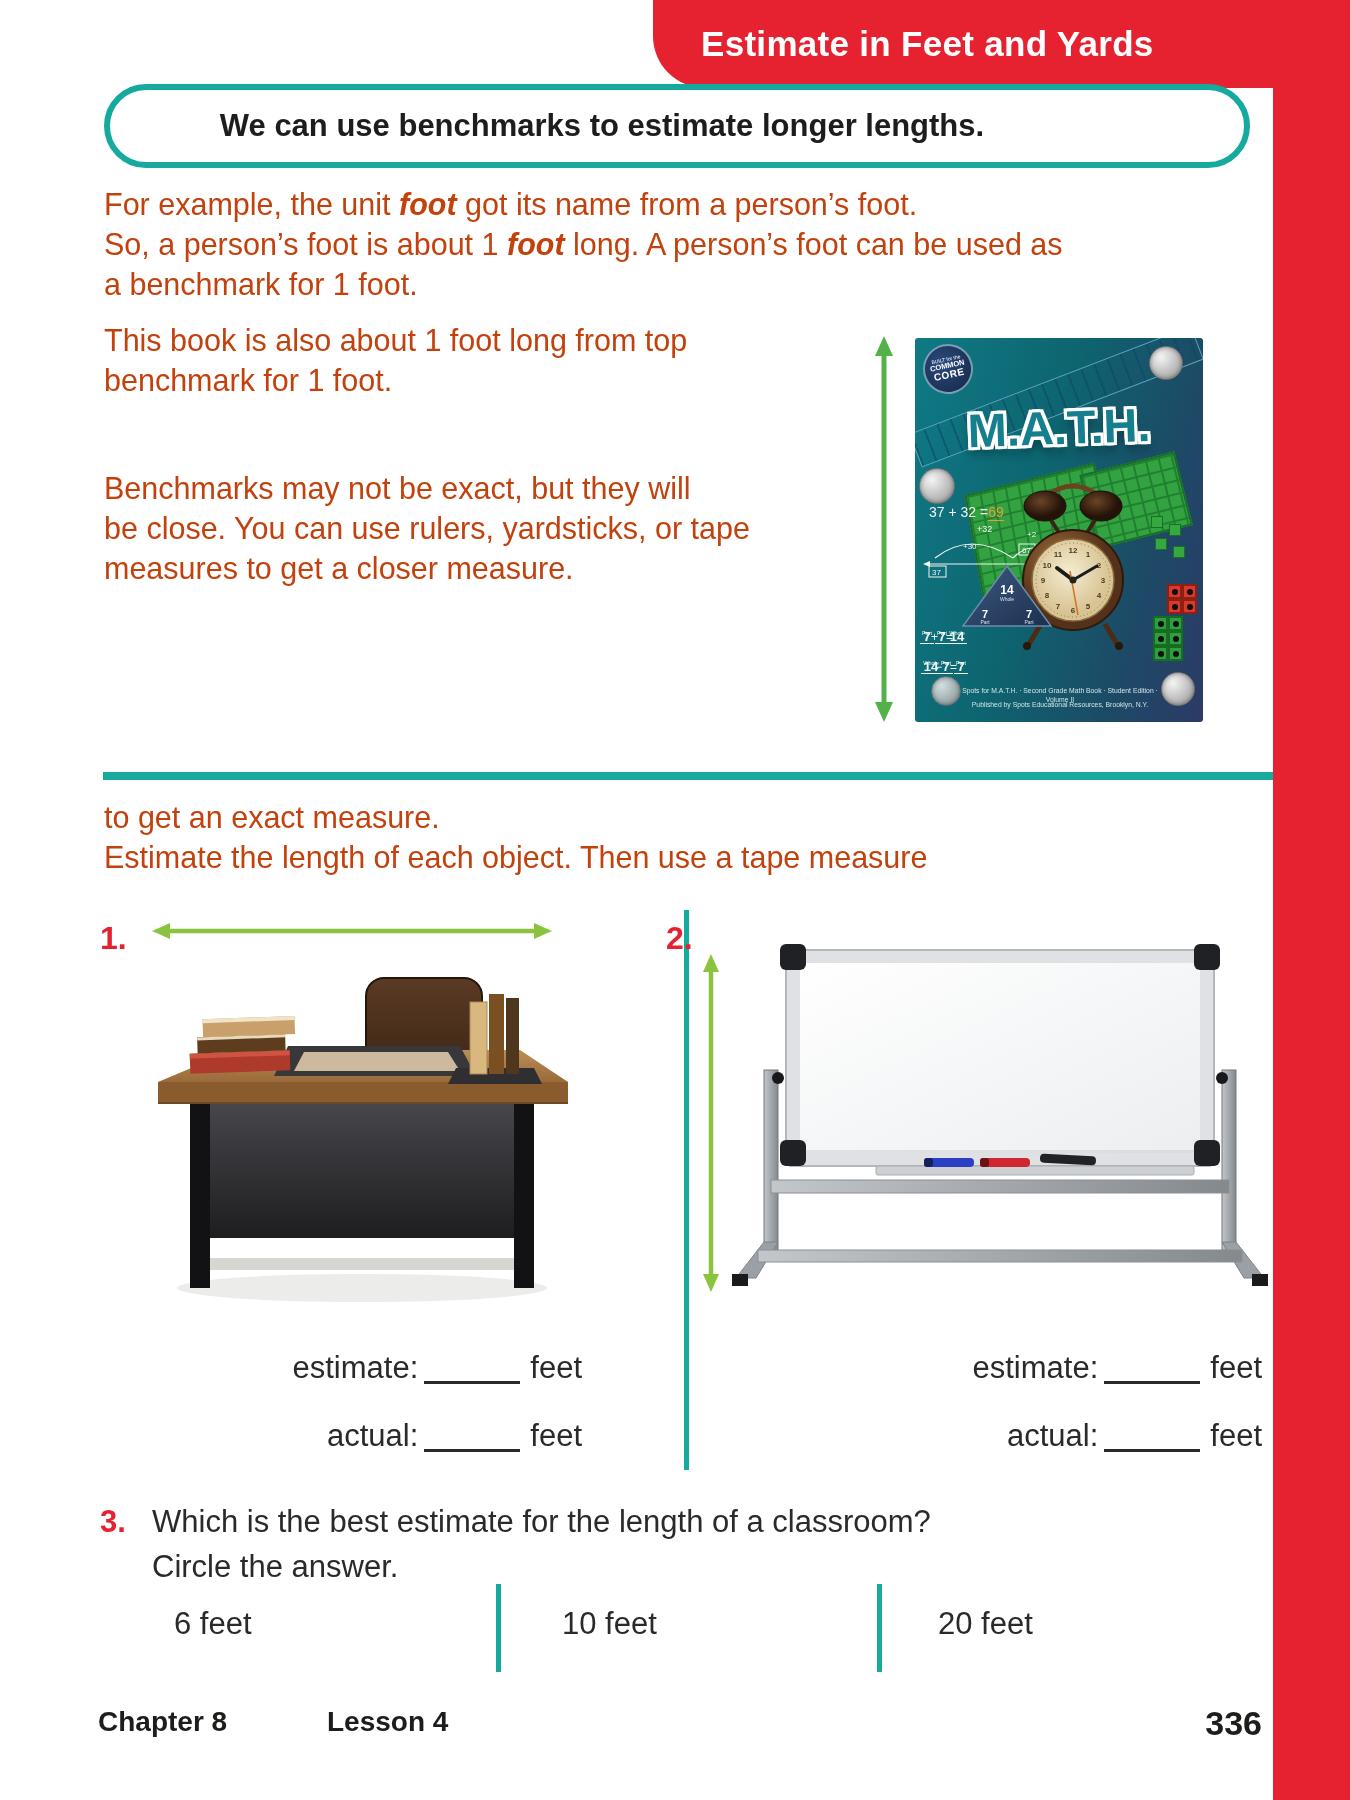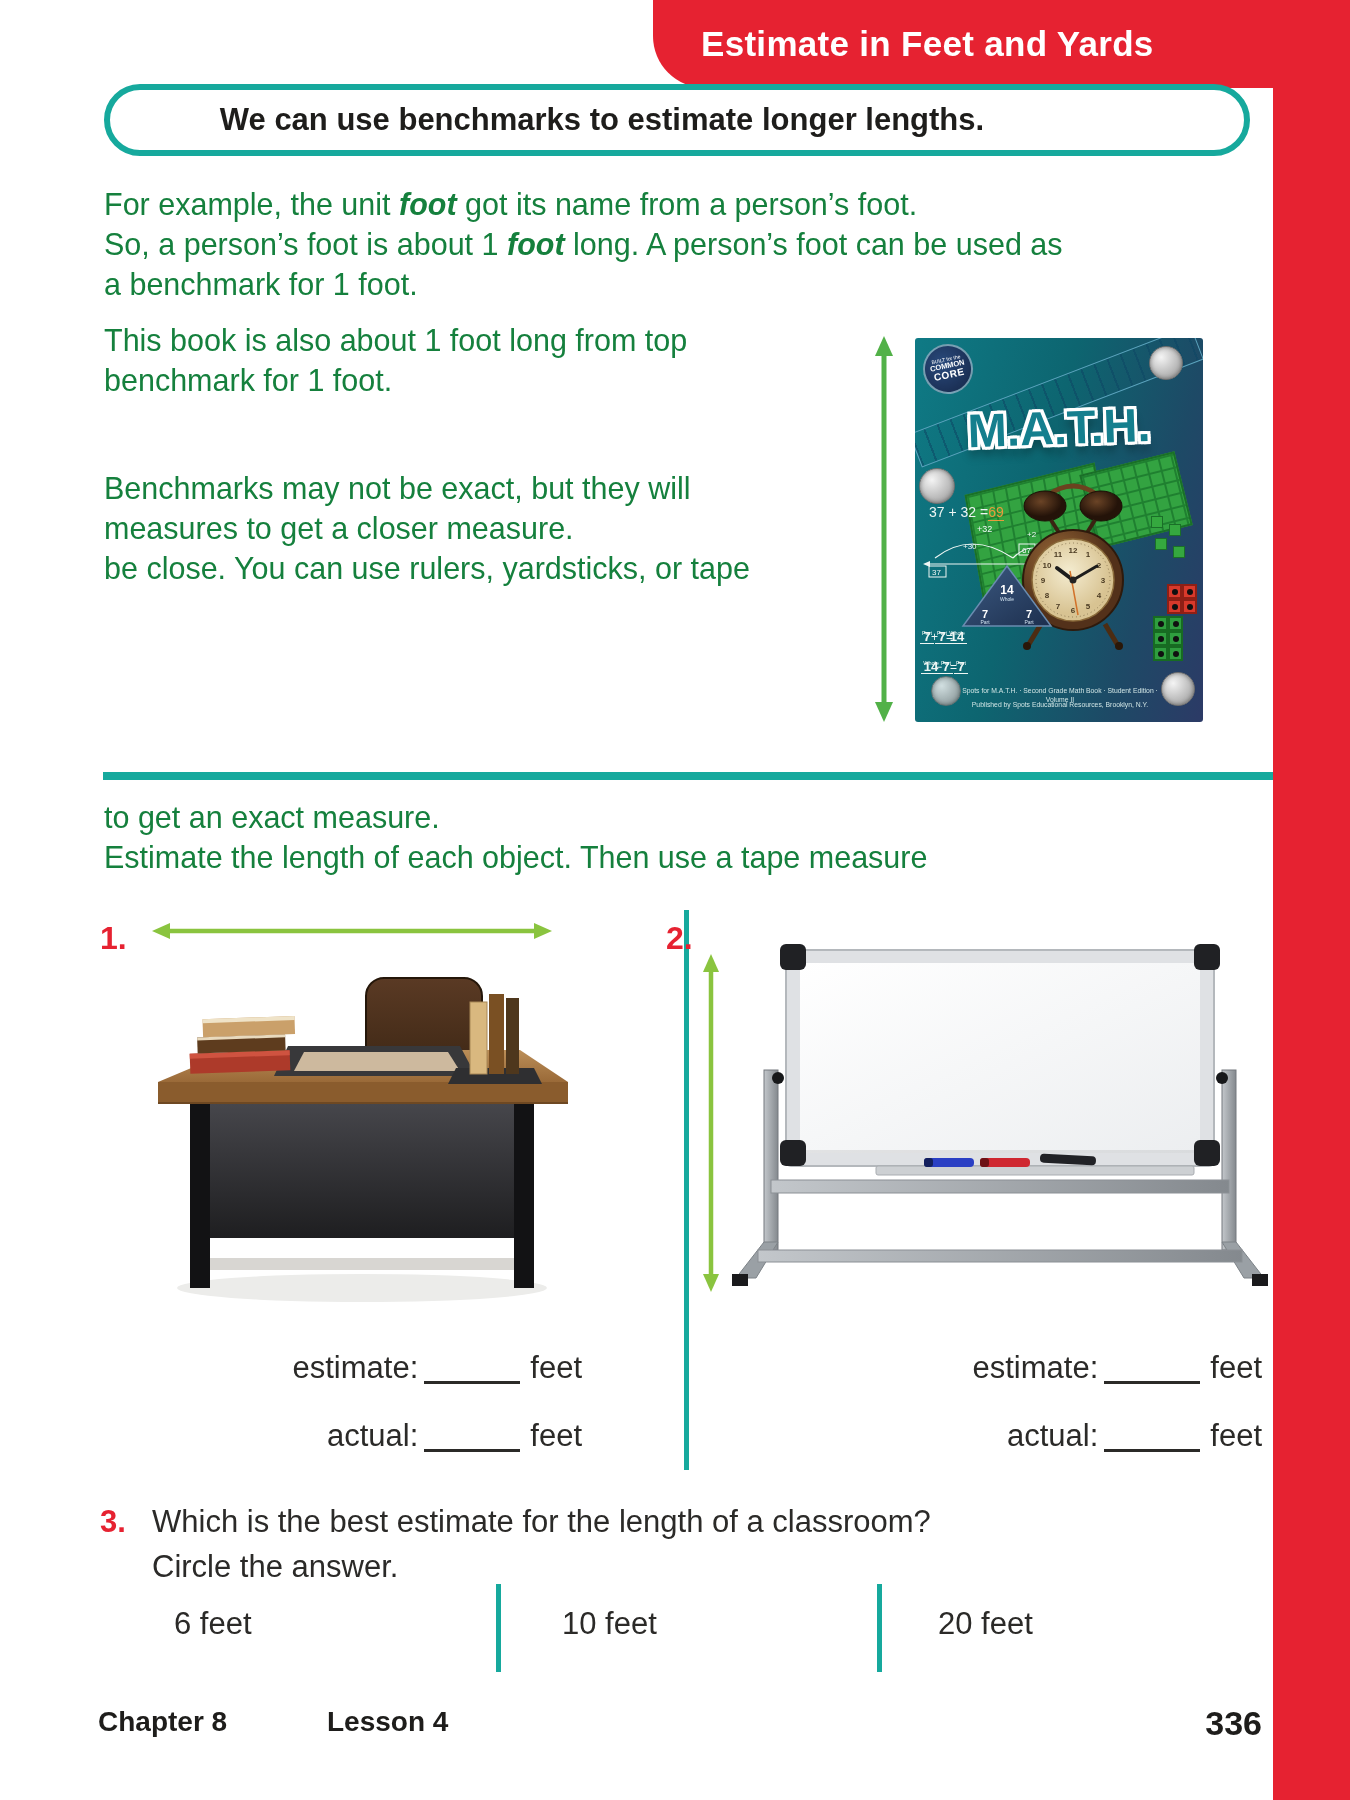--- a/index.html
+++ b/index.html
@@ -5,26 +5,26 @@
   html,body{margin:0;padding:0;background:#fff;}
   .page{position:relative;width:1350px;height:1800px;background:#ffffff;
         font-family:"Liberation Sans",sans-serif;color:#2b2a28;overflow:hidden;}
   .abs{position:absolute;}
   
   .red-bg{background:#e62231;}
   .side-strip{left:1273px;top:0;width:77px;height:1800px;}
   .header-tab{left:653px;top:0;width:697px;height:88px;border-bottom-left-radius:52px;
               display:flex;align-items:center;padding-left:48px;box-sizing:border-box;}
   .header-title{font-size:35px;font-weight:bold;color:#fff;letter-spacing:.3px;}
-  .concept-box{left:104px;top:84px;width:1146px;height:72px;border:6px solid #16a99d;
+  .concept-box{left:104px;top:84px;width:1146px;height:84px;border:6px solid #16a99d;
                border-radius:44px;box-sizing:border-box;display:flex;align-items:center;
                justify-content:center;padding-right:150px;background:#fff;}
   .concept-text{font-size:31px;font-weight:bold;color:#1e1d1b;}
   
-  .para{font-size:30.5px;line-height:40px;color:#15803d;}
+  .para{font-size:30.5px;line-height:40px;color:#c2410c;}
   .bi{font-weight:bold;font-style:italic;}
   .h-divider{left:103px;top:772px;width:1170px;height:8px;background:#16a99d;}
   .v-divider{left:684px;top:910px;width:5px;height:560px;background:#16a99d;}
   .qnum{color:#e62231;font-weight:bold;font-size:32px;}
   .mrow{font-size:31px;text-align:right;color:#2b2a28;}
   .blank{display:inline-block;width:96px;height:26px;border-bottom:3px solid #2b2a28;
          vertical-align:-6px;margin:0 10px 0 6px;}
   .opt{font-size:31px;color:#2b2a28;}
   .opt-sep{width:5px;height:88px;background:#16a99d;}
   .foot{font-size:28px;font-weight:bold;color:#1e1d1b;}
@@ -92,22 +92,22 @@
     <div><span>a benchmark for 1 foot.</span></div>
   </div>
 
   <div class="abs para" style="left:104px;top:320px;">
     <div>This book is also about 1 foot long from top</div>
     <div>benchmark for 1 foot.</div>
   </div>
 
   <div class="abs para" style="left:104px;top:468px;">
     <div>Benchmarks may not be exact, but they will</div>
+    <div>be close. You can use rulers, yardsticks, or tape</div>
     <div>measures to get a closer measure.</div>
-    <div>be close. You can use rulers, yardsticks, or tape</div>
   </div>
 
   <svg class="abs" style="left:872px;top:334px;" width="24" height="390" viewBox="0 0 24 390">
     <line x1="12" y1="18" x2="12" y2="372" stroke="#52b148" stroke-width="5"></line>
     <polygon points="12,2 3,22 21,22" fill="#52b148"></polygon>
     <polygon points="12,388 3,368 21,368" fill="#52b148"></polygon>
   </svg>
 
   <div class="abs cover">
     <div class="ruler"></div>

